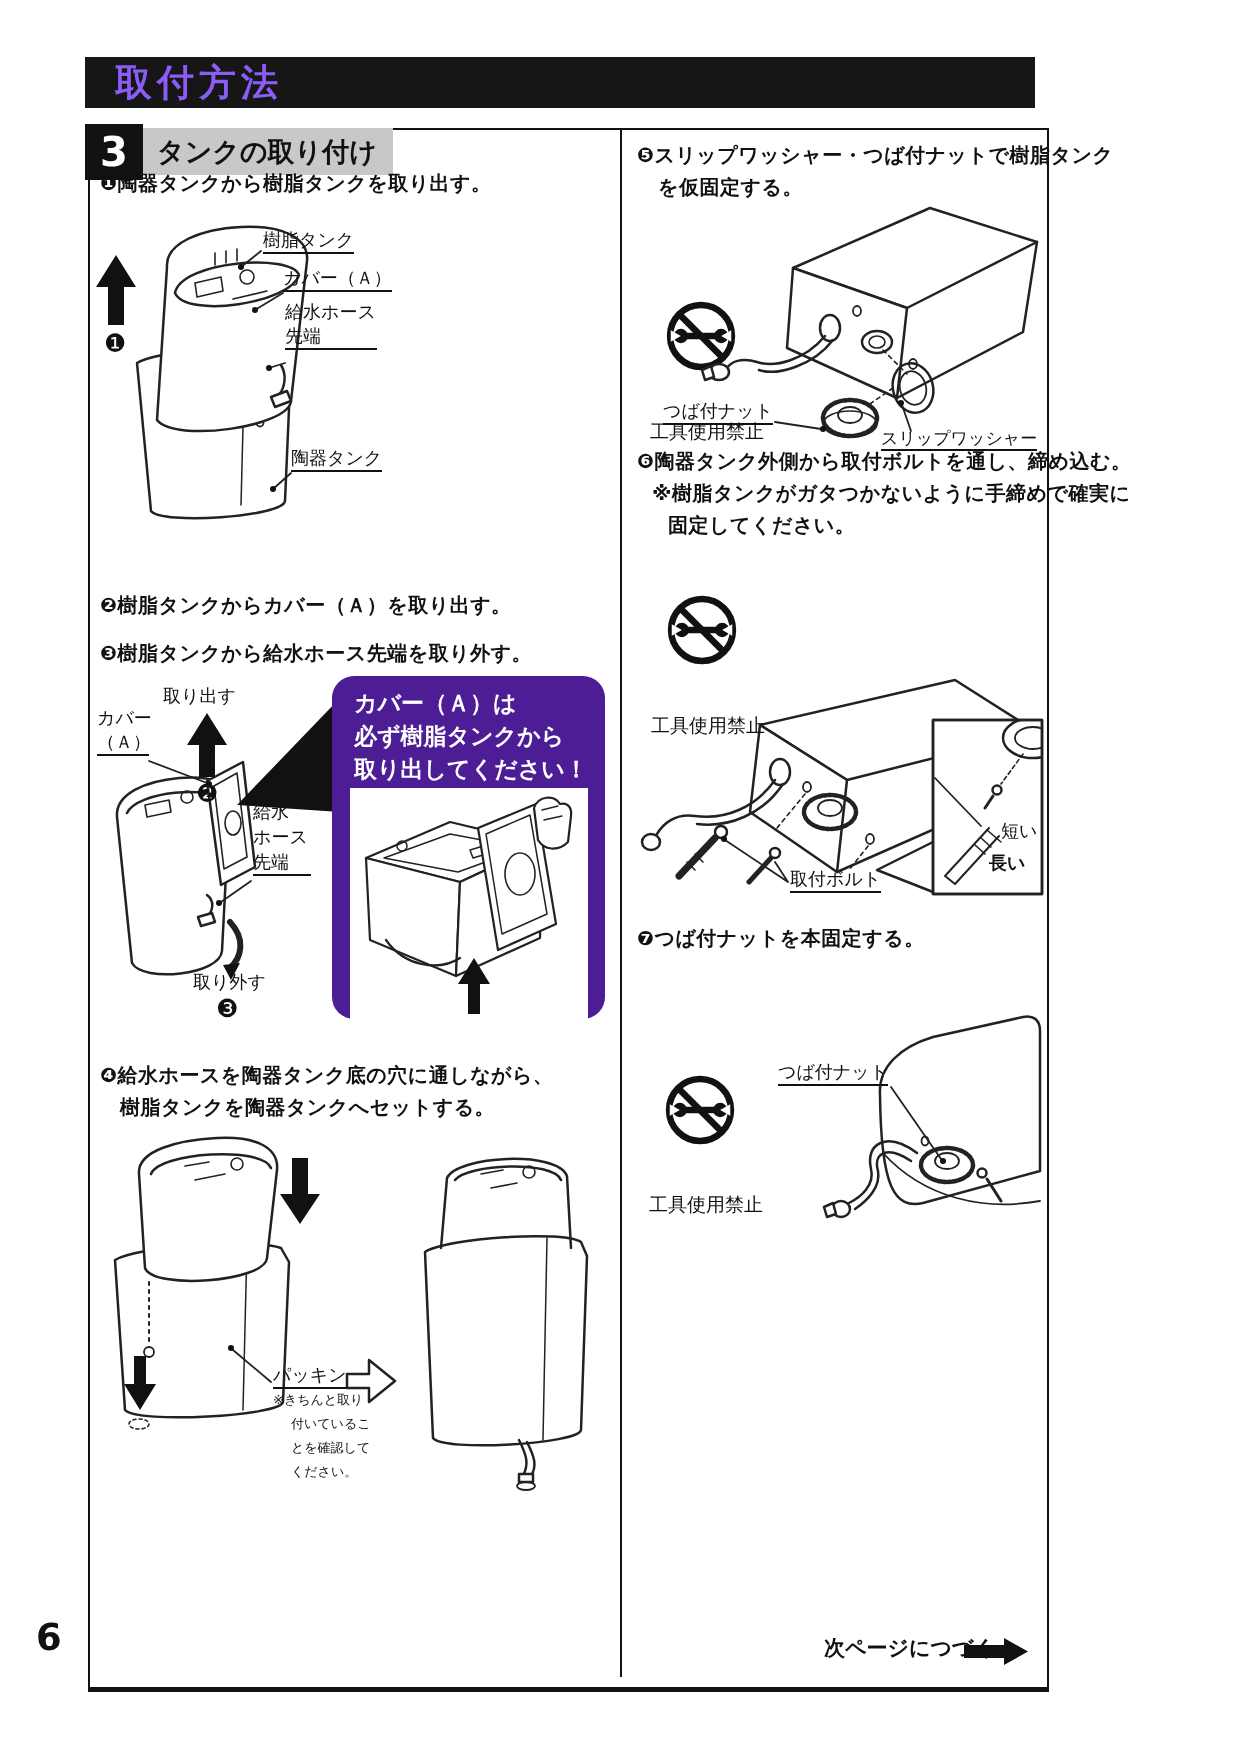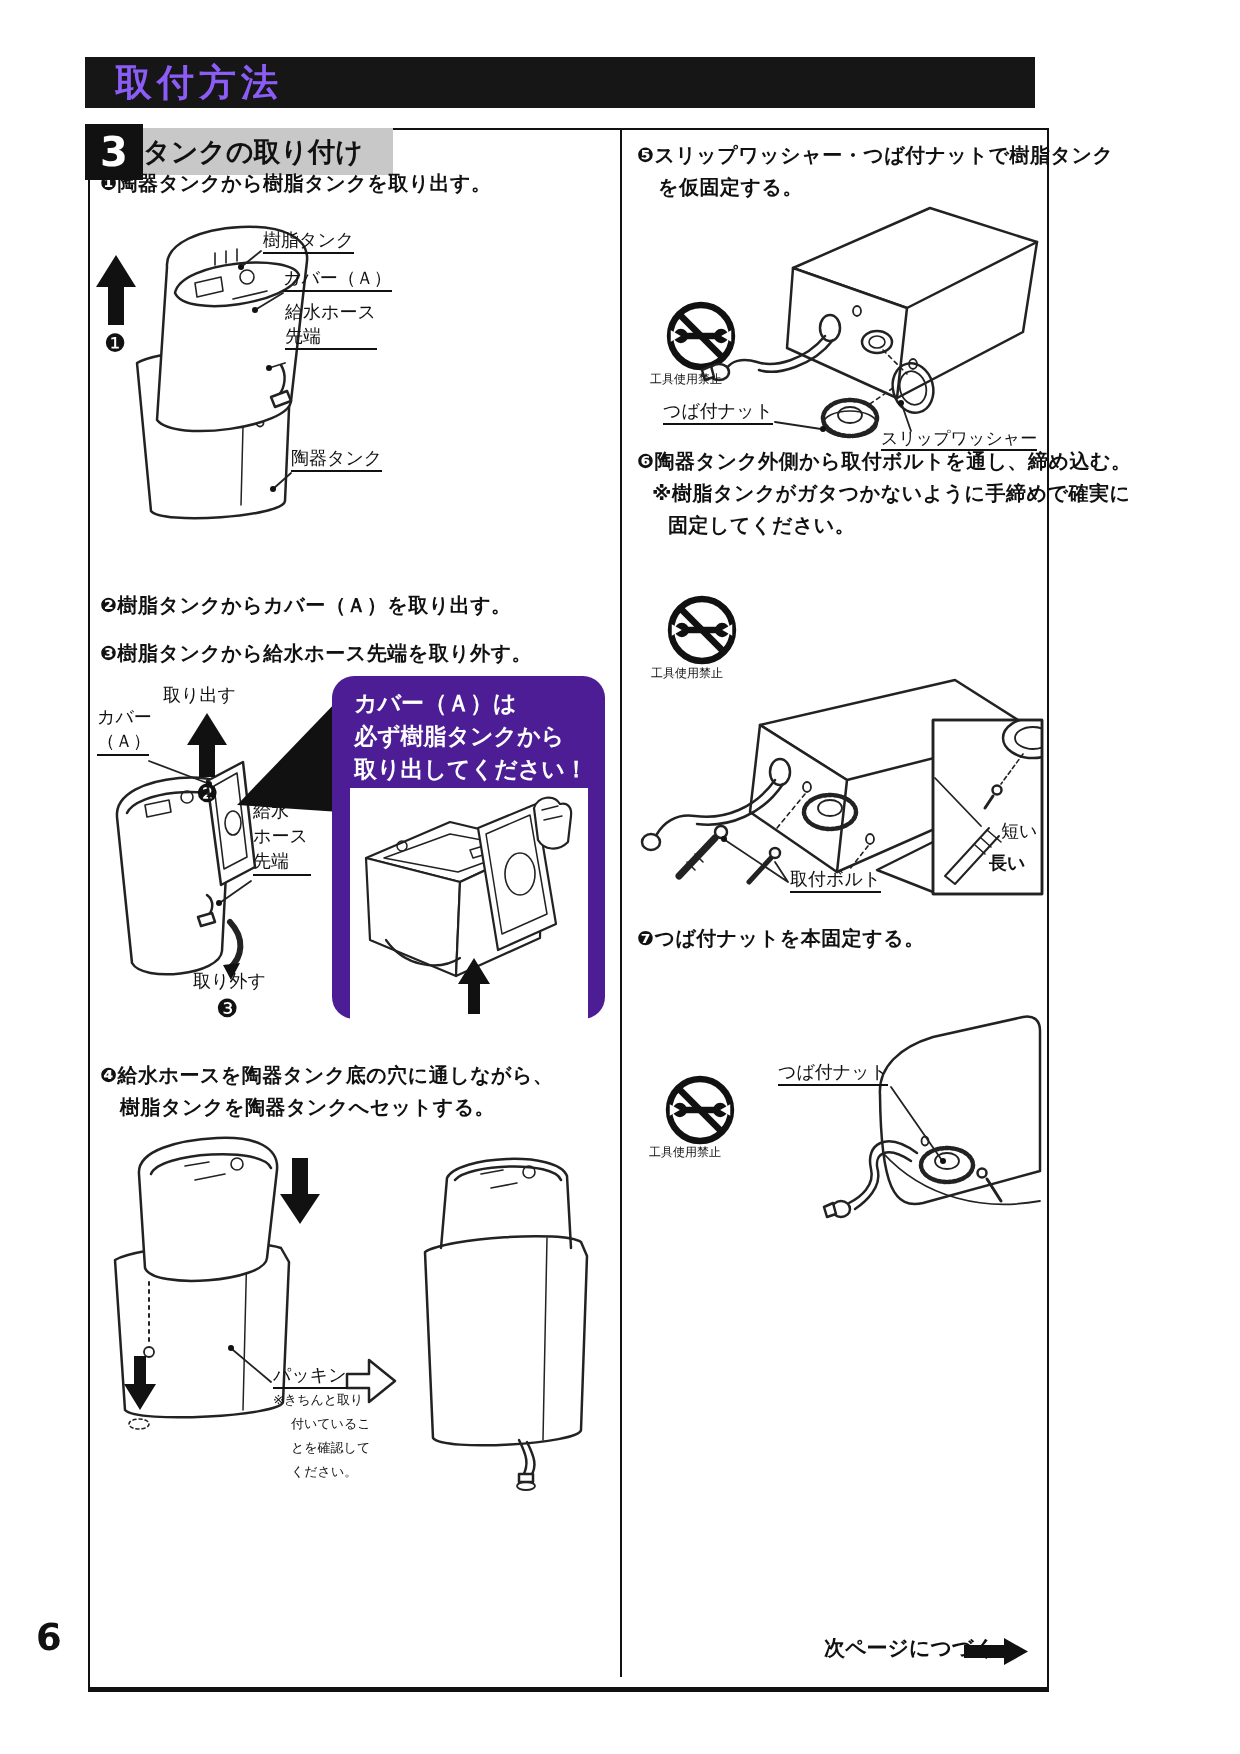--- a/index.html
+++ b/index.html
@@ -19,26 +19,26 @@
     left:88px; top:128px; width:961px; height:1564px;
     border:2px solid #111; border-bottom-width:5px;
   }
   .divider { left:620px; top:128px; width:2px; height:1549px; background:#111; }
   .secnum {
     left:85px; top:124px; width:58px; height:56px; background:#111; color:#fff;
     font-size:40px; font-weight:bold; display:flex; align-items:center; justify-content:center;
   }
   .secband {
     left:143px; top:128px; width:250px; height:47px; background:#c8c8c8;
-    font-size:27px; font-weight:bold; line-height:47px; white-space:nowrap;
+    font-size:27px; font-weight:bold; line-height:47px; padding-left:14px; white-space:nowrap;
   }
   .step { font-size:20px; font-weight:600; white-space:nowrap; letter-spacing:0.5px; }
   .lbl  { font-size:18px; font-weight:500; white-space:nowrap; line-height:1.2; }
   .lbl.u{ border-bottom:2px solid #111; padding-bottom:1px; }
-  .lbl.sm { font-size:12px; }
+  .lbl.sm { font-size:19px;margin-top:48px; }
   .marker { font-size:25px; line-height:1; }
   .fig { position:absolute; }
   .fig svg { position:absolute; left:0; top:0; }
   .fig .lbl { position:absolute; }
   .warnbox {
     left:332px; top:676px; width:273px; height:343px; background:#4c1d95; border-radius:22px;
   }
   .warnbox .wl { position:absolute; left:22px; color:#fff; font-size:23px; font-weight:bold; white-space:nowrap; }
   .warnwhite { position:absolute; left:18px; top:112px; width:238px; height:232px; background:#fff; }
   .note { font-size:13px; font-weight:500; white-space:nowrap; line-height:1.2; }
@@ -112,21 +112,21 @@
     <div class="lbl u" style="left:168px; top:24px;">樹脂タンク</div>
     <div class="lbl u" style="left:188px; top:62px;">カバー（Ａ）</div>
     <div class="lbl" style="left:190px; top:96px;">給水ホース</div>
     <div class="lbl u" style="left:190px; top:120px; width:92px;">先端</div>
     <div class="lbl u" style="left:196px; top:242px;">陶器タンク</div>
   </div>
 
   <div class="abs step" style="left:100px; top:592px;">❷樹脂タンクからカバー（Ａ）を取り出す。</div>
   <div class="abs step" style="left:100px; top:640px;">❸樹脂タンクから給水ホース先端を取り外す。</div>
 
-  <div class="fig" style="left:95px; top:685px; width:250px; height:345px;font-family:Liberation Serif, serif;">
+  <div class="fig" style="left:95px; top:685px; width:250px; height:345px;">
     <svg width="250" height="345" viewBox="0 0 250 345">
       <g stroke="#222" stroke-width="2.5" fill="#fff" stroke-linejoin="round" stroke-linecap="round">
 
         <path d="M22,132 C20,108 52,96 84,93 C118,90 136,99 135,112 L127,266 C125,290 48,298 37,278 Z"></path>
         <path d="M32,128 C42,106 118,100 128,116" fill="none"></path>
         <path d="M50,120 l24,-5 l2,12 l-24,5 Z" fill="none" stroke-width="1.6"></path>
         <circle cx="92" cy="112" r="6" fill="none" stroke-width="1.6"></circle>
 
         <path d="M112,96 L148,77 L160,182 L126,200 Z"></path>
         <path d="M119,101 L142,88 L152,172 L129,184 Z" fill="none" stroke-width="1.6"></path>

